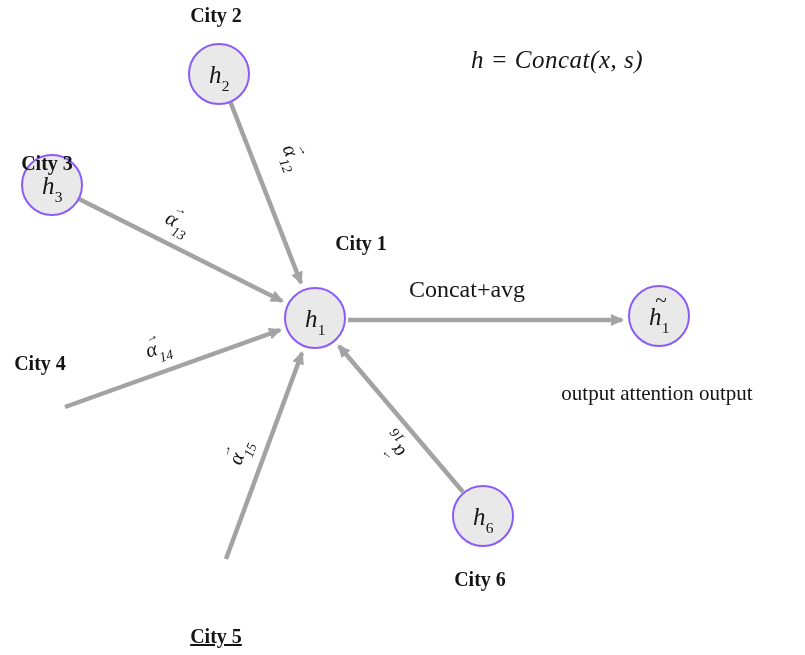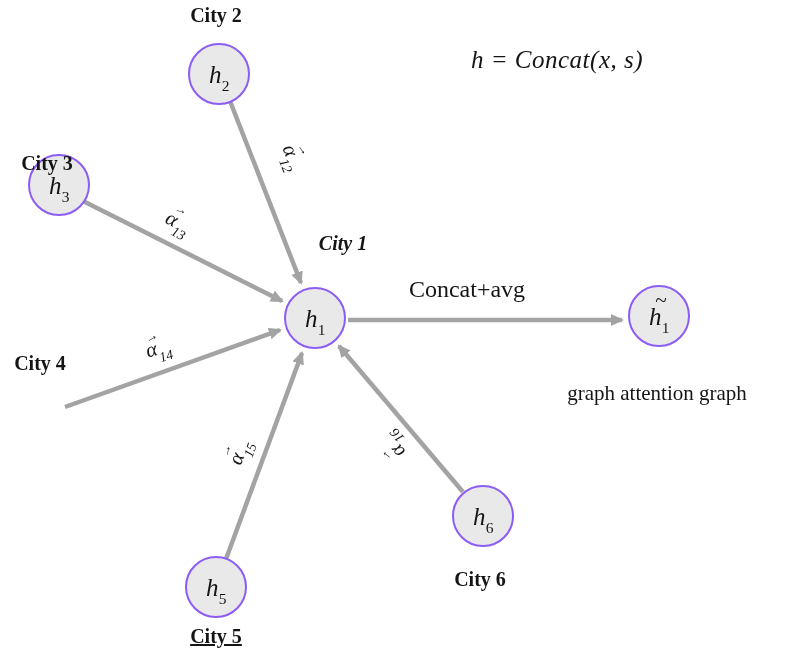--- a/index.html
+++ b/index.html
@@ -50,21 +50,21 @@
   .agg-label{font-size:24px;}
   .caption{font-size:21px;}
   .r68{transform:translate(-50%,-50%) rotate(68deg);}
   .r27{transform:translate(-50%,-50%) rotate(27deg);}
   .rm17{transform:translate(-50%,-50%) rotate(-17deg);}
   .rm70{transform:translate(-50%,-50%) rotate(-70deg);}
   .rm130{transform:translate(-50%,-50%) rotate(-130deg);}
   
   .pos-h1{left:284px;top:287px;}
   .pos-h2{left:188px;top:43px;}
-  .pos-h3{left:28px;top:154px;}
+  .pos-h3{left:21px;top:154px;}
   .pos-h4{left:6px;top:386px;}
   .pos-h5{left:185px;top:556px;}
   .pos-h6{left:452px;top:485px;}
   .pos-hout{left:628px;top:285px;}
 </style>
 </head>
 <body>
 
 <div class="canvas">
 
@@ -81,34 +81,31 @@
     <line x1="463" y1="492" x2="339" y2="346" stroke="#a3a3a3" stroke-width="4.5" marker-end="url(#arrow)"></line>
     <line x1="348" y1="320" x2="622" y2="320" stroke="#a3a3a3" stroke-width="4.5" marker-end="url(#arrow)"></line>
   </svg>
 
   <div class="node pos-h2">
     <span class="node-label"><span>h</span><sub>2</sub></span>
   </div>
   <div class="node pos-h3">
     <span class="node-label"><span>h</span><sub>3</sub></span>
   </div>
-  <div class="node pos-h5">
-    <span class="node-label"><span>h</span><sub>5</sub></span>
-  </div>
   <div class="node pos-h6">
     <span class="node-label"><span>h</span><sub>6</sub></span>
   </div>
   <div class="node pos-h1">
     <span class="node-label"><span>h</span><sub>1</sub></span>
   </div>
   <div class="node pos-hout">
     <span class="node-label"><span class="tilde-mark">~</span><span>h</span><sub>1</sub></span>
   </div>
 
-  <div class="city-label" style="left:343px;top:243px;font-style:italic;">City 1</div>
+  <div class="city-label" style="left:361px;top:243px;">City 1</div>
   <div class="city-label" style="left:216px;top:15px;">City 2</div>
   <div class="city-label" style="left:47px;top:120px;margin-top:43px;">City 3</div>
   <div class="city-label" style="left:40px;top:363px;">City 4</div>
   <div class="city-label" style="left:216px;top:636px;text-decoration:underline;">City 5</div>
   <div class="city-label" style="left:480px;top:579px;">City 6</div>
 
   <div class="alpha-label r68" style="left:293px;top:157px;">
     <span class="alpha-base"><span class="vec-mark">→</span><span>α</span></span><sub>12</sub>
   </div>
   <div class="alpha-label r27" style="left:178px;top:222px;">
@@ -119,15 +116,15 @@
   </div>
   <div class="alpha-label rm70" style="left:239px;top:452px;">
     <span class="alpha-base"><span class="vec-mark">→</span><span>α</span></span><sub>15</sub>
   </div>
   <div class="alpha-label rm130" style="left:393px;top:446px;">
     <span class="alpha-base"><span class="vec-mark">→</span><span>α</span></span><sub>16</sub>
   </div>
 
   <div class="free-text formula" style="left:548px;top:59px;margin-left:9px;">h = Concat(x, s)</div>
   <div class="free-text agg-label" style="left:467px;top:289px;">Concat+avg</div>
-  <div class="free-text caption" style="left:657px;top:393px;">graph attention graph</div>
+  <div class="free-text caption" style="left:657px;top:393px;">output attention output</div>
 
 </div>
 
 </body></html>

